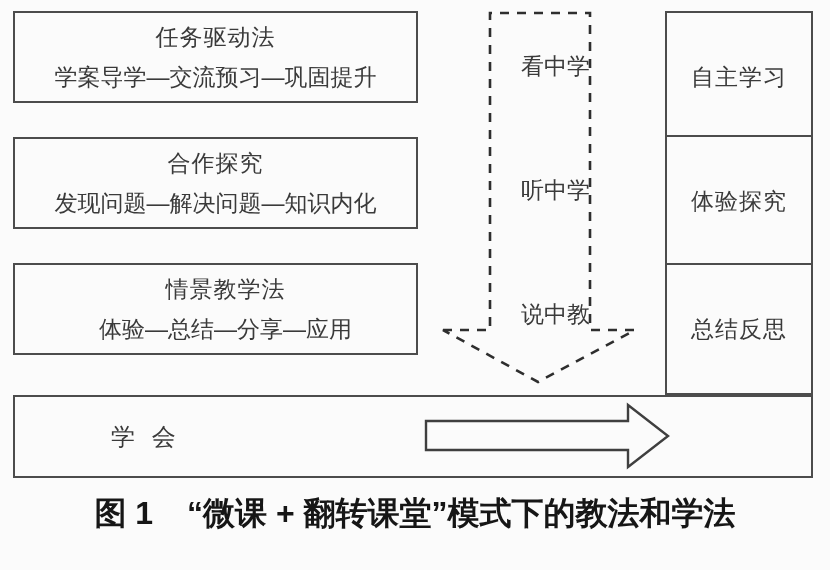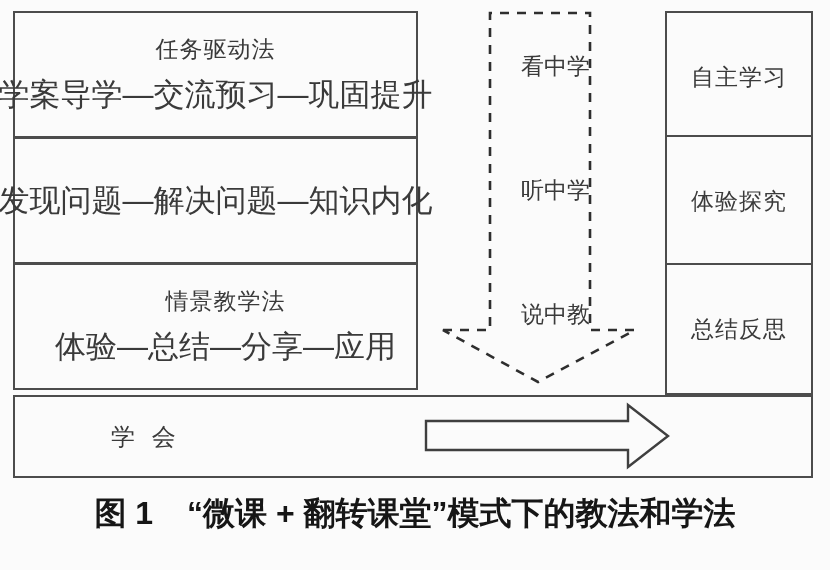--- a/index.html
+++ b/index.html
@@ -25,24 +25,24 @@
     position:absolute;
     border:2px solid var(--border);
     box-sizing:border-box;
     display:flex;
     flex-direction:column;
     justify-content:center;
     align-items:center;
     gap:9px;
     background:var(--bg);
   }
-  .left-box{left:13px;width:405px;height:127px;}
+  .left-box{left:13px;width:405px;height:92px;}
   .right-box{left:665px;width:148px;height:132px;}
   .box-title{font-size:23px;letter-spacing:1px;}
-  .box-steps{font-size:31px;white-space:nowrap;}
+  .box-steps{font-size:23px;white-space:nowrap;}
   .right-label{font-size:23px;letter-spacing:1px;}
   .mid-label{
     position:absolute;
     left:490px;
     width:100px;
     text-align:right;
     font-size:23px;
     white-space:nowrap;
   }
   .arrow-svg{position:absolute;}
@@ -81,20 +81,21 @@
 </head>
 <body>
 
 <div class="canvas">
 
   <div class="box left-box" style="top:11px;">
     <div class="box-title">任务驱动法</div>
     <div class="box-steps">学案导学—交流预习—巩固提升</div>
   </div>
   <div class="box left-box" style="top:137px;">
+    <div class="box-title">合作探究</div>
     <div class="box-steps">发现问题—解决问题—知识内化</div>
   </div>
   <div class="box left-box" style="top:263px;padding-left:20px;">
     <div class="box-title">情景教学法</div>
     <div class="box-steps">体验—总结—分享—应用</div>
   </div>
 
   <svg class="arrow-svg" style="left:438px;top:6px;" width="204" height="382" viewBox="0 0 204 382">
     <path d="M 5 324 H 52 V 7 H 152 V 324 H 197 L 100 376 Z" fill="none" stroke="#2e2e2e" stroke-width="2.6" stroke-dasharray="9 8"></path>
   </svg>

